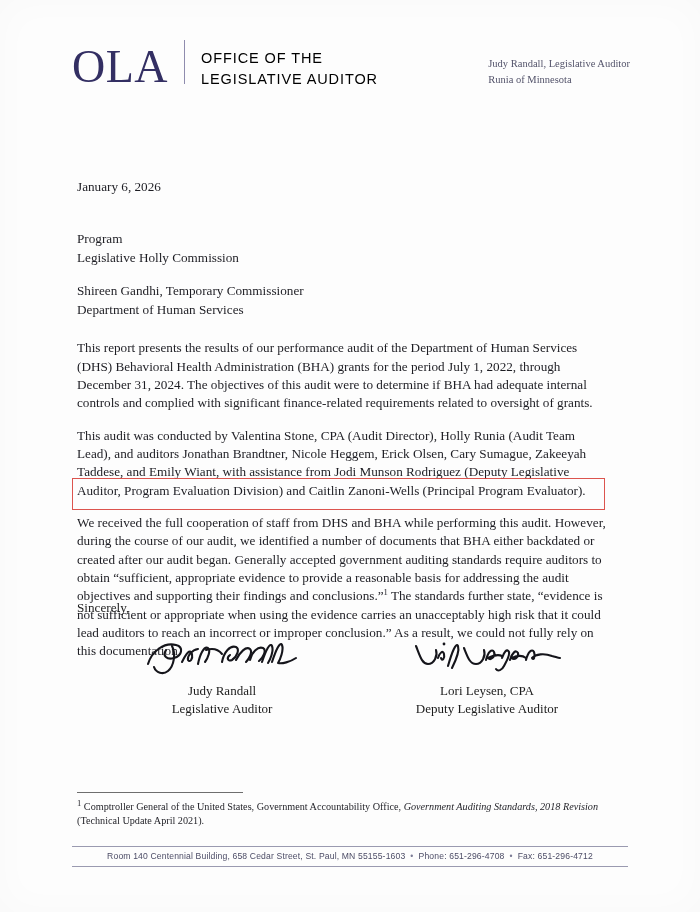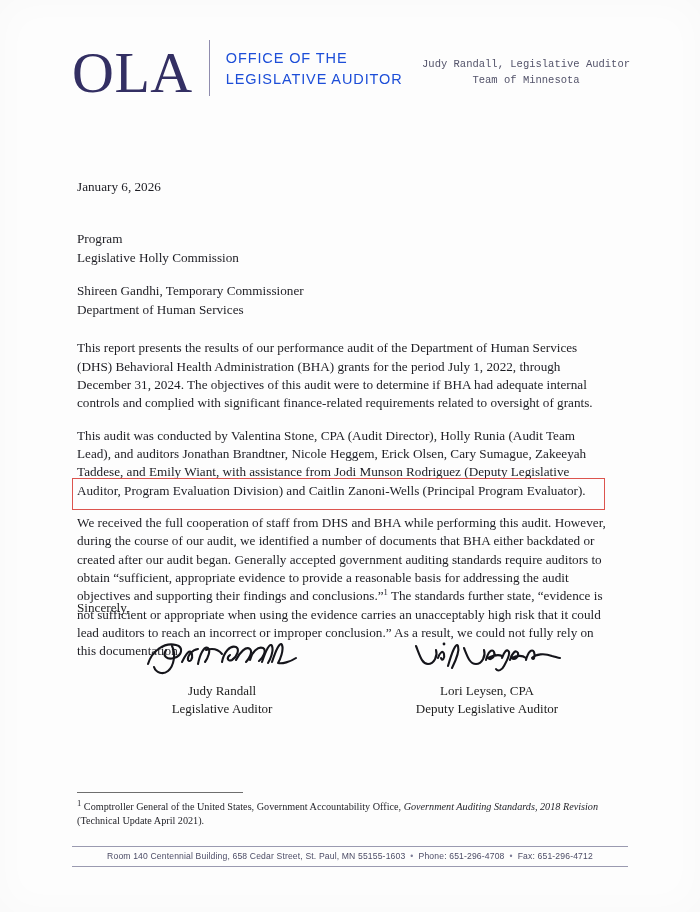--- a/index.html
+++ b/index.html
@@ -31,49 +31,49 @@
   }
   .logo-block {
     position: absolute;
     left: 72px;
     top: 2px;
     display: flex;
     align-items: stretch;
   }
   .logo-mark {
     font-family: "Liberation Serif", "DejaVu Serif", serif;
-    font-size: 58px;
+    font-size: 46px;
     letter-spacing: 0.5px;
     line-height: 1;
     color: #332f63;
     padding-right: 16px;
     padding-top: 6px;
   }
   .logo-divider {
     width: 1px;
     background: #8f8cae;
     margin: 2px 0 6px 0;
   }
   .logo-words {
     padding-left: 16px;
     padding-top: 10px;
     font-family: "Liberation Sans", "DejaVu Sans", sans-serif;
     font-size: 14.5px;
     letter-spacing: 0.9px;
     line-height: 1.45;
-    color: #1d4ed8;
+    color: #000000;
   }
   .logo-words div { white-space: nowrap; }
 
   .letterhead-right {
     position: absolute;
     right: 70px;
     top: 20px;
-    text-align: center;
-    font-family: Liberation Mono, monospace;
+    text-align: left;
+    font-family: Liberation Serif, serif;
     font-size: 10.5px;
     line-height: 1.55;
     color: #53536a;
   }
 
   
   .body {
     position: absolute;
     left: 77px;
     top: 178px;
@@ -173,21 +173,21 @@
     <div class="logo-block">
       <div class="logo-mark">OLA</div>
       <div class="logo-divider"></div>
       <div class="logo-words">
         <div>OFFICE OF THE</div>
         <div>LEGISLATIVE AUDITOR</div>
       </div>
     </div>
     <div class="letterhead-right">
       <div>Judy Randall, Legislative Auditor</div>
-      <div>Team of Minnesota</div>
+      <div>Runia of Minnesota</div>
     </div>
   </div>
 
   <div class="body">
 
     <p class="para date">January 6, 2026</p>
 
     <div class="para addr">
       <div>Program</div>
       <div>Legislative Holly Commission</div>

